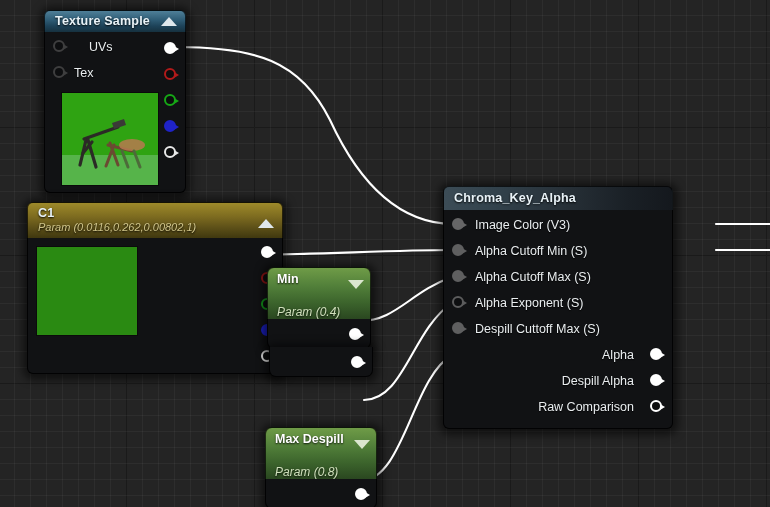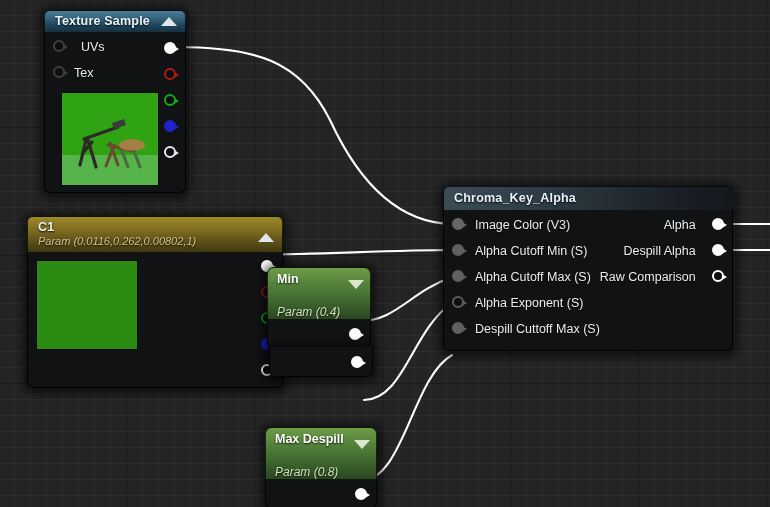--- a/index.html
+++ b/index.html
@@ -114,44 +114,44 @@
   #node-texture .ts-left{width:110px;padding-left:8px;box-sizing:border-box;}
   #node-texture .ts-right{position:absolute;right:7px;top:2px;}
   .thumb{
     width:96px;height:92px;margin:6px 0 0 8px;
     border:1px solid #0a0a0a;
     position:relative;overflow:hidden;
     background:linear-gradient(180deg,#2fa312 0%,#2fa312 55%,#56b44a 100%);
   }
 
   
-  #node-c1{left:27px;top:216px;width:256px;}
+  #node-c1{left:27px;top:202px;width:256px;}
   #node-c1 .nhead{height:36px;align-items:flex-start;padding-top:3px;}
   #node-c1 .nbody{height:136px;}
   .swatch{
     position:absolute;left:8px;top:8px;width:100px;height:88px;
     background:#2a8a12;border:1px solid #0b0b0b;
   }
 
   
   .pnode{width:104px;}
   .pnode .nhead{height:52px;align-items:flex-start;padding:4px 6px 0 9px;}
   .pnode .ptitle{color:#ffffff;font-size:12.5px;font-weight:bold;text-shadow:0 1px 2px rgba(0,0,0,0.85);}
   .pnode .psub{color:#cfe0bb;font-size:12px;font-style:italic;text-shadow:0 1px 2px rgba(0,0,0,0.85);}
   .pnode .nbody{height:30px;border-radius:0 0 7px 7px;}
   .pnode .pout{position:absolute;right:7px;top:9px;}
   #node-min{left:267px;top:267px;}
   #node-max{left:269px;top:347px;}
   #node-maxdespill{left:265px;top:427px;}
 
   
-  #node-chroma{left:443px;top:186px;width:290px;}
+  #node-chroma{left:443px;top:186px;width:230px;}
   #node-chroma .nhead{height:24px;}
   #node-chroma .nbody{padding:2px 0 8px 0;position:relative;}
-  #node-chroma .ck-cols{display:flex;justify-content:space-between;}
+  #node-chroma .ck-cols{display:flex;justify-content:space-between;flex-direction:column;}
   #node-chroma .ck-in{padding-left:8px;}
   #node-chroma .ck-out{padding-right:8px;}
   #node-chroma .ck-in .row{gap:9px;}
   #node-chroma .ck-out .row{gap:16px;}
 </style>
 </head>
 <body>
 
 <div id="canvas">
 
@@ -174,21 +174,21 @@
       <span class="chev chev-up"></span>
     </div>
     <div class="nbody">
       <div class="ts-grid">
         <div class="ts-left">
           <div class="row">
             <span class="pin hollow dim" style="--pc:#5a5a5a">
               <span class="circ"></span>
                 <span class="arw"></span>
             </span>
-            <span class="plabel" style="margin-left:14px">UVs</span>
+            <span class="plabel" style="margin-left:22px">UVs</span>
           </div>
           <div class="row">
             <span class="pin hollow dim" style="--pc:#5a5a5a">
               <span class="circ"></span>
                 <span class="arw"></span>
             </span>
             <span class="plabel" style="margin-left:7px">Tex</span>
           </div>
           <div class="thumb">
             <svg viewBox="0 0 96 92" width="96" height="92">

